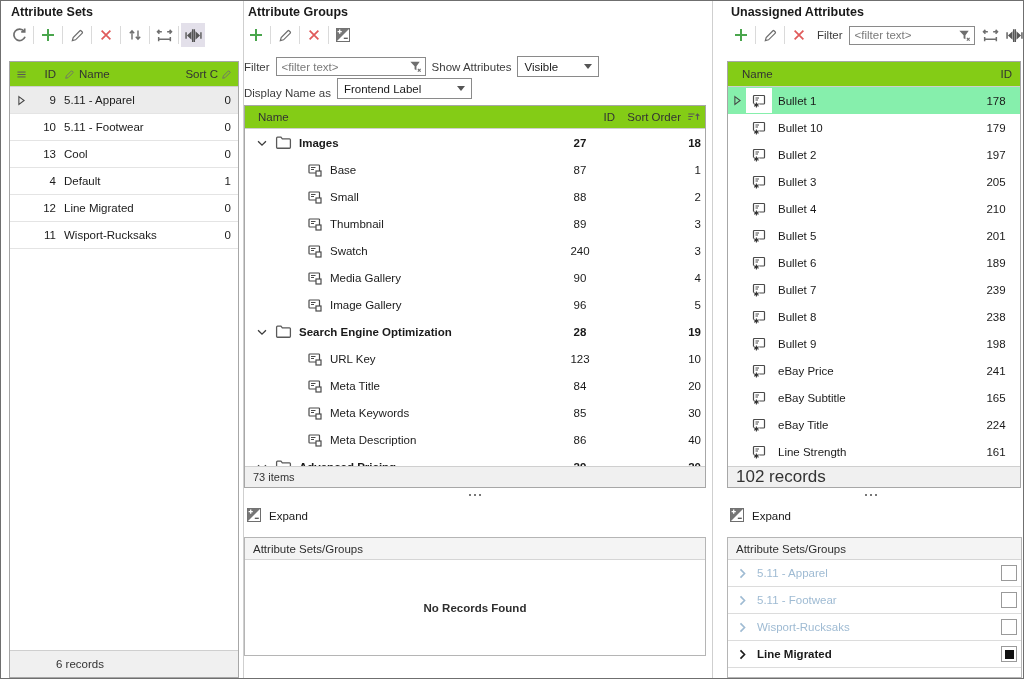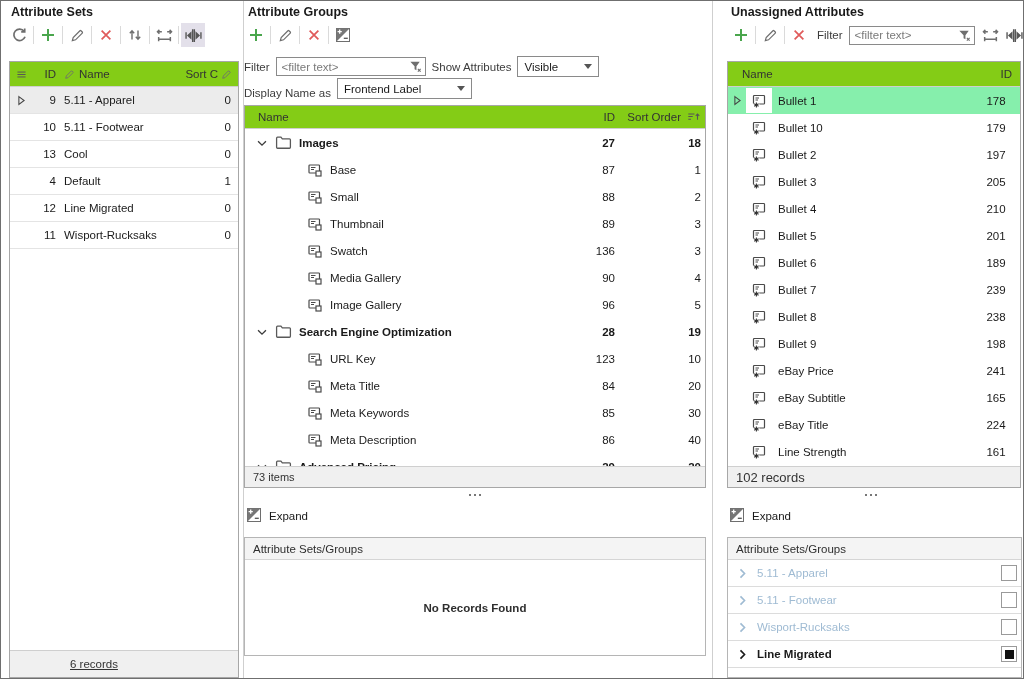--- a/index.html
+++ b/index.html
@@ -43,39 +43,39 @@
   .lrow.sel{background:#ececec;}
   .lc-ptr{width:22px;display:flex;justify-content:center;}
   .lc-id{width:24px;text-align:right;}
   .lc-name{flex:1;padding-left:8px;white-space:nowrap;overflow:hidden;}
   .lc-sort{width:40px;text-align:right;padding-right:7px;}
   .lh-pencil{margin-left:8px;display:flex;}
   .lh-name{margin-left:4px;flex:1;}
   .lh-sort{white-space:nowrap;}
   .lh-pencil2{margin:0 6px 0 3px;display:flex;}
   #left-grid .g-status{height:26px;}
-  #left-grid .g-status span{padding-left:60px;text-decoration:underline;}
+  #left-grid .g-status span{padding-left:46px;}
 
   
   .m-row{position:absolute;left:6px;display:flex;align-items:center;white-space:nowrap;}
   #mid-grid{left:6px;top:104px;width:462px;height:383px;}
   #mid-grid .g-head{height:22px;}
   .mh-name{flex:1;padding-left:13px;}
   .mh-id{width:70px;text-align:right;}
   .mh-sort{width:66px;text-align:right;}
   .mh-sorticon{width:24px;display:flex;justify-content:flex-end;padding-right:4px;box-sizing:border-box;}
   .trow{display:flex;align-items:center;height:27px;}
   .tc-name{flex:1;display:flex;align-items:center;overflow:hidden;white-space:nowrap;}
   .trow.folder .tc-name{padding-left:10px;}
   .trow.attr .tc-name{padding-left:62px;}
   .tc-chev{width:20px;display:flex;}
   .tc-ficon{width:24px;display:flex;}
   .tc-aicon{width:23px;display:flex;}
   .trow.folder .tname{font-weight:bold;}
-  .tc-id{width:70px;text-align:right;}
+  .tc-id{width:70px;text-align:center;}
   .trow .tc-id{font-weight:normal;}
   .trow.folder .tc-id,.trow.folder .tc-sort{font-weight:bold;}
   .tc-sort{width:90px;text-align:right;padding-right:4px;box-sizing:border-box;}
   #mid-grid .g-status{height:20px;font-size:11px;}
   #mid-grid .g-status span{padding-left:8px;}
 
   .splitter{position:absolute;top:488px;left:0;right:0;height:12px;display:flex;justify-content:center;align-items:center;gap:3px;}
   .splitter i{width:2px;height:2px;background:#777;display:block;}
 
   .expand-row{position:absolute;top:506px;display:flex;align-items:center;gap:7px;}
@@ -100,21 +100,21 @@
   #right-grid .g-head{height:24px;}
   .rh-name{flex:1;padding-left:14px;}
   .rh-id{width:48px;text-align:right;padding-right:8px;}
   .rrow{display:flex;align-items:center;height:27px;box-sizing:border-box;}
   .rrow.sel{background:#86efac;}
   .rc-ptr{width:18px;display:flex;justify-content:center;}
   .rc-icon{width:26px;display:flex;justify-content:center;align-items:center;}
   .rrow.sel .rc-icon{background:#fff;height:25px;}
   .rc-name{flex:1;padding-left:6px;white-space:nowrap;overflow:hidden;}
   .rc-id{width:48px;text-align:center;}
-  #right-grid .g-status{height:20px;font-size:13px;align-items:center;}
+  #right-grid .g-status{height:20px;font-size:17px;align-items:center;}
   #right-grid .g-status span{padding-left:8px;}
 </style>
 </head>
 <body>
 
 <div class="window">
 
   <div class="panel p-left">
     <div class="panel-title">Attribute Sets</div>
     <div class="toolbar" id="left-toolbar">
@@ -404,21 +404,21 @@
                 <svg viewBox="0 0 16 16" width="16" height="16">
                   <g stroke="#4a4a4a" stroke-width="1.2" fill="none">
                     <rect x="2" y="3" width="10.5" height="8" rx="0.8"></rect>
                     <path d="M4 5.5h4.5M4 7.5h3"></path>
                     <rect x="9" y="9" width="5" height="5" fill="#fff"></rect>
                   </g>
                 </svg>
               </span>
               <span class="tname">Swatch</span>
             </span>
-            <span class="tc-id">136</span>
+            <span class="tc-id">240</span>
             <span class="tc-sort">3</span>
           </div>
           <div class="trow attr">
             <span class="tc-name">
               <span class="tc-aicon" style="display: flex;">
                 <svg viewBox="0 0 16 16" width="16" height="16">
                   <g stroke="#4a4a4a" stroke-width="1.2" fill="none">
                     <rect x="2" y="3" width="10.5" height="8" rx="0.8"></rect>
                     <path d="M4 5.5h4.5M4 7.5h3"></path>
                     <rect x="9" y="9" width="5" height="5" fill="#fff"></rect>

